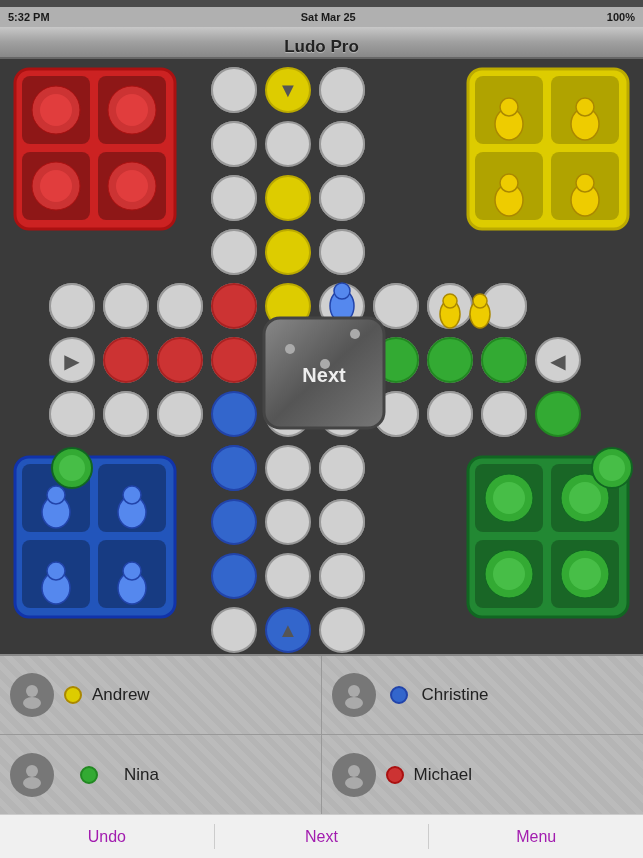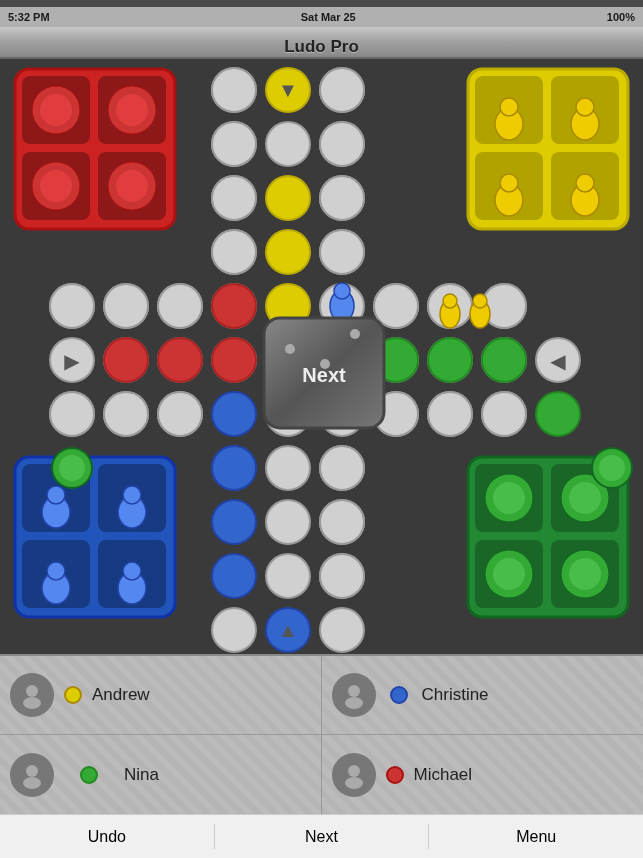--- a/index.html
+++ b/index.html
@@ -63,21 +63,21 @@
       align-items: center;
       border-top: 1px solid #ccc;
     }
     .toolbar-btn {
       flex: 1;
       height: 100%;
       display: flex;
       align-items: center;
       justify-content: center;
       font-size: 16px;
-      color: #000000;
+      color: #a21caf;
       cursor: pointer;
       background: transparent;
       border: none;
     }
     .toolbar-divider {
       width: 1px;
       height: 60%;
       background: #ccc;
     }
 

